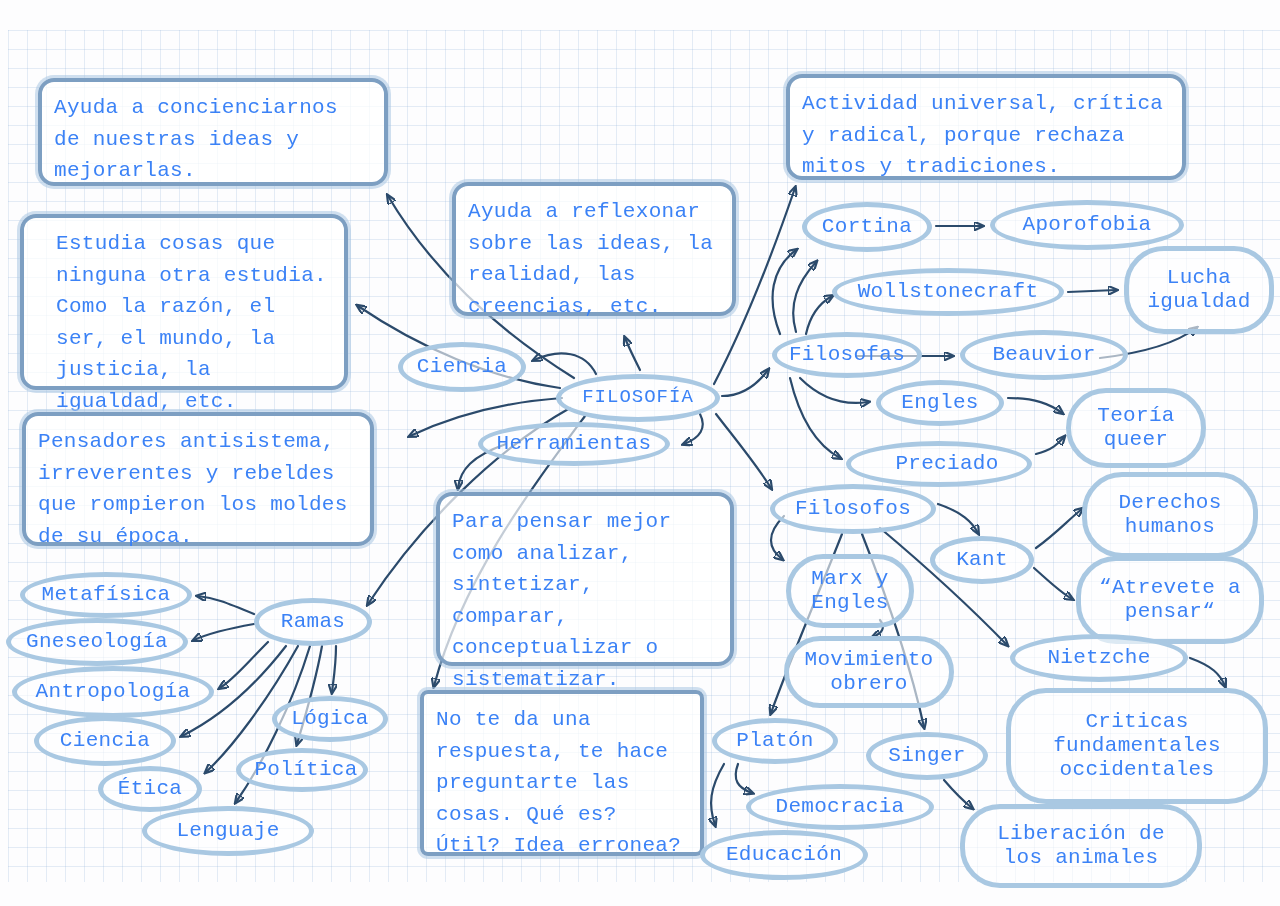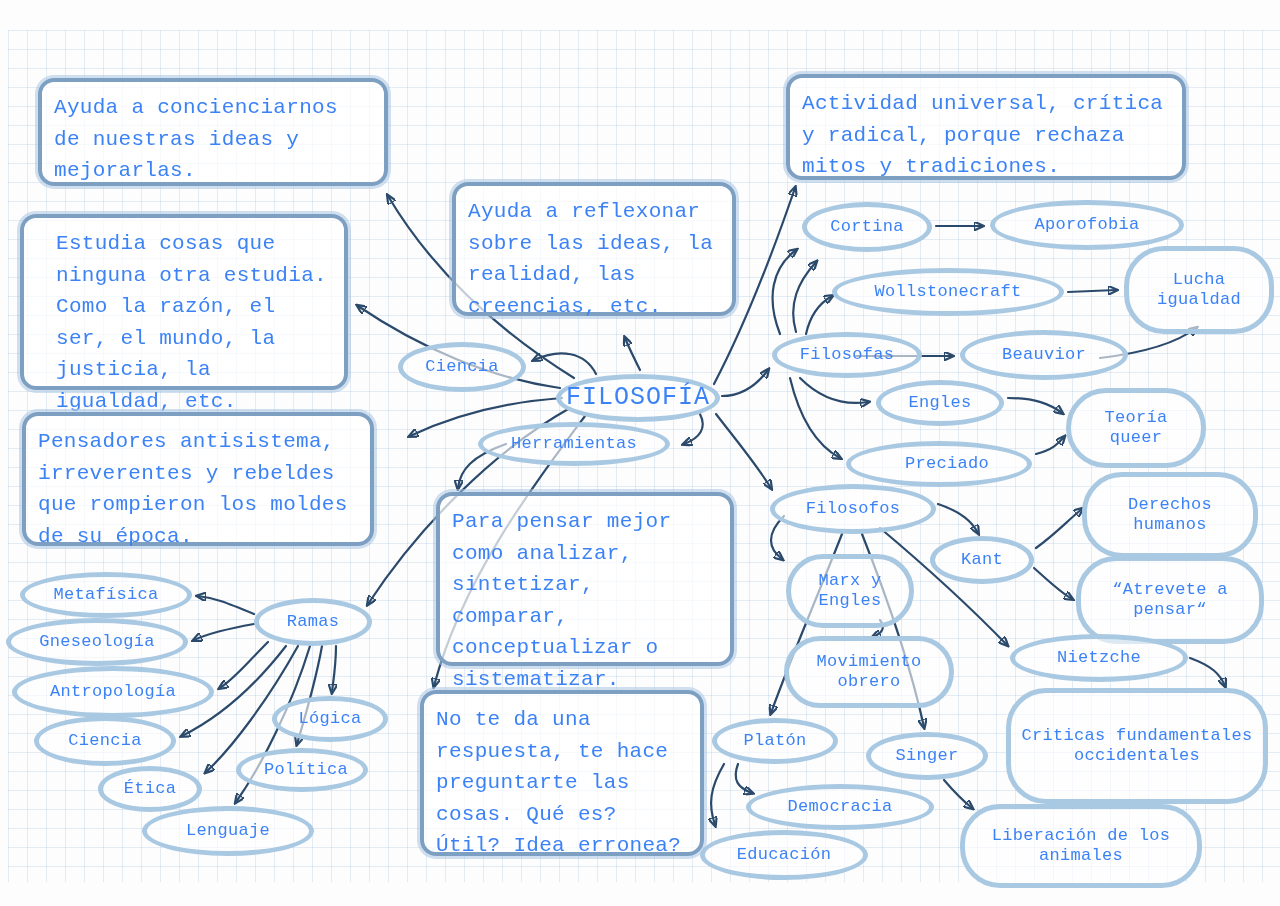--- a/index.html
+++ b/index.html
@@ -26,24 +26,24 @@
     border:4px solid #7d9fc2; border-radius:16px;
     box-shadow:0 0 0 3px rgba(169,198,226,.55);
     background:rgba(255,255,255,.72);
     padding:10px 12px; font-size:21px; line-height:1.5; letter-spacing:.3px;
   }
   .oval {
     position:absolute; z-index:2; box-sizing:border-box;
     border:5px solid #a9c8e2; border-radius:50%;
     background:rgba(255,255,255,.6);
     display:flex; align-items:center; justify-content:center; text-align:center;
-    font-size:17px; line-height:1.15; letter-spacing:.3px; padding:2px 8px;
+    font-size:21px; line-height:1.15; letter-spacing:.3px; padding:2px 8px;
   }
   .blob { border-radius:40px; }
-  .root { font-size:25px; letter-spacing:1px; }
+  .root { font-size:19px; letter-spacing:1px; }
 </style>
 </head>
 <body>
 
 <div class="page">
 
   <svg class="connectors" width="1280" height="906" viewBox="0 0 1280 906">
     <defs>
       <marker id="ah" markerWidth="11" markerHeight="9" refX="8" refY="4.5" orient="auto" markerUnits="userSpaceOnUse">
         <path d="M0,0 L10,4.5 L0,9 z" fill="#2b4a6b" stroke="none"></path>
@@ -93,21 +93,21 @@
     <path d="M724,764 C710,788 708,804 715,825" marker-end="url(#ah)"></path>
     <path d="M944,780 C956,794 962,800 972,808" marker-end="url(#ah)"></path>
   </svg>
 
   <div class="note" style="left:38px;top:78px;width:350px;height:108px;">Ayuda a concienciarnos de nuestras ideas y mejorarlas.</div>
   <div class="note" style="left:20px;top:214px;width:328px;height:176px;padding-left:32px;">Estudia cosas que ninguna otra estudia. Como la razón, el ser, el mundo, la justicia, la igualdad, etc.</div>
   <div class="note" style="left:22px;top:412px;width:352px;height:134px;">Pensadores antisistema, irreverentes y rebeldes que rompieron los moldes de su época.</div>
   <div class="note" style="left:452px;top:182px;width:284px;height:134px;">Ayuda a reflexonar sobre las ideas, la realidad, las creencias, etc.</div>
   <div class="note" style="left:786px;top:74px;width:400px;height:106px;">Actividad universal, crítica y radical, porque rechaza mitos y tradiciones.</div>
   <div class="note" style="left:436px;top:492px;width:298px;height:174px;">Para pensar mejor como analizar, sintetizar, comparar, conceptualizar o sistematizar.</div>
-  <div class="note" style="left:420px;top:690px;width:284px;height:166px;">No te da una respuesta, te hace preguntarte las cosas. Qué es? Útil? Idea erronea?</div>
+  <div class="note" style="left:420px;top:690px;width:284px;height:166px;border-radius:8px;">No te da una respuesta, te hace preguntarte las cosas. Qué es? Útil? Idea erronea?</div>
 
   <div class="oval root" style="left:556px;top:374px;width:164px;height:48px;">FILOSOFÍA</div>
   <div class="oval" style="left:398px;top:342px;width:128px;height:50px;">Ciencia</div>
   <div class="oval" style="left:478px;top:422px;width:192px;height:44px;">Herramientas</div>
 
   <div class="oval" style="left:254px;top:598px;width:118px;height:48px;">Ramas</div>
   <div class="oval" style="left:20px;top:572px;width:172px;height:46px;">Metafísica</div>
   <div class="oval" style="left:6px;top:618px;width:182px;height:48px;">Gneseología</div>
   <div class="oval" style="left:12px;top:666px;width:202px;height:52px;">Antropología</div>
   <div class="oval" style="left:34px;top:716px;width:142px;height:50px;">Ciencia</div>

